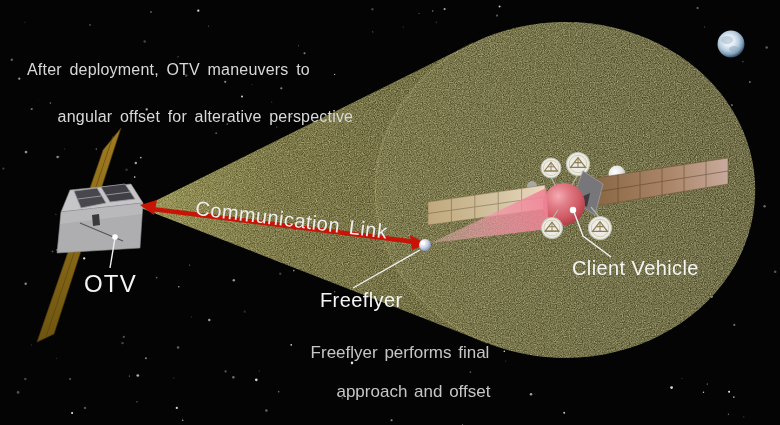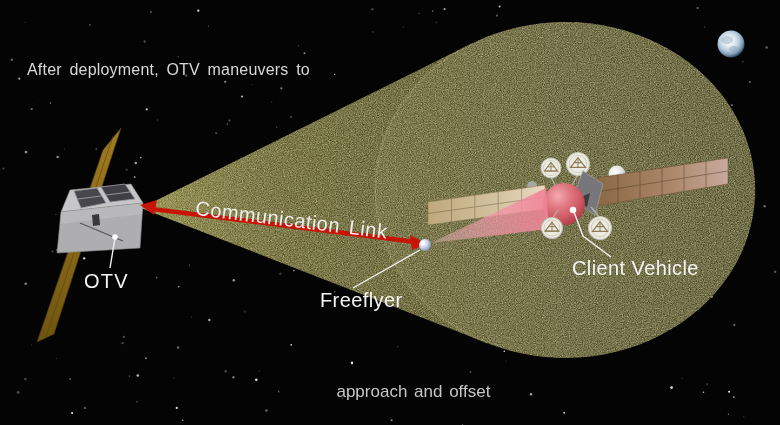--- a/index.html
+++ b/index.html
@@ -5,21 +5,21 @@
   html,body{margin:0;padding:0;background:#000;}
   .stage{position:relative;width:780px;height:425px;background:#040404;overflow:hidden;
          font-family:"Liberation Sans",sans-serif;}
   .stage svg{position:absolute;left:0;top:0;}
   .txt{position:absolute;white-space:pre;}
   .annotation{left:27px;top:58px;font-size:16px;line-height:23.5px;color:#d8d8d8;
               word-spacing:3px;letter-spacing:0.2px;}
   .commlink{left:197px;top:197px;font-size:20px;color:#ededed;letter-spacing:0.5px;
             word-spacing:3px;transform:rotate(7deg);transform-origin:left top;}
   .lbl{font-size:20px;color:#f4f4f4;letter-spacing:0.4px;}
-  .lbl-otv{left:84px;top:270px;font-size:20px;letter-spacing:1.2px;}
+  .lbl-otv{left:84px;top:270px;font-size:24px;letter-spacing:1.2px;}
   .lbl-freeflyer{left:320px;top:289px;}
   .lbl-client{left:572px;top:257px;}
   .caption{left:272px;top:343px;width:256px;text-align:center;font-size:17px;
            line-height:19.5px;color:#c6c6c6;word-spacing:2px;}
 </style>
 </head>
 <body>
 
 <div class="stage">
 
@@ -353,26 +353,26 @@
   <g stroke="#f0f0f0" stroke-width="1.4" fill="none">
     <line x1="115" y1="238" x2="110" y2="268"></line>
     <line x1="420" y1="250" x2="353" y2="288"></line>
     <path d="M 574 212 L 583 236 L 611 257"></path>
   </g>
   <circle cx="115" cy="237" r="2.8" fill="#ffffff"></circle>
   <circle cx="573" cy="210" r="3.2" fill="#ffffff"></circle>
 </svg>
 
   <div class="txt annotation"><span>After deployment, OTV maneuvers to</span><br>
-    </div>
+    <span>angular offset for alterative perspective</span></div>
 
   <div class="txt commlink">Communication Link</div>
 
   <div class="txt lbl lbl-otv">OTV</div>
 
   <div class="txt lbl lbl-client">Client Vehicle</div>
 
   <div class="txt lbl lbl-freeflyer">Freeflyer</div>
 
-  <div class="txt caption"><br>
+  <div class="txt caption"><span>Freeflyer performs final</span><br>
     <span>approach and offset</span></div>
 
 </div>
 
 </body></html>

